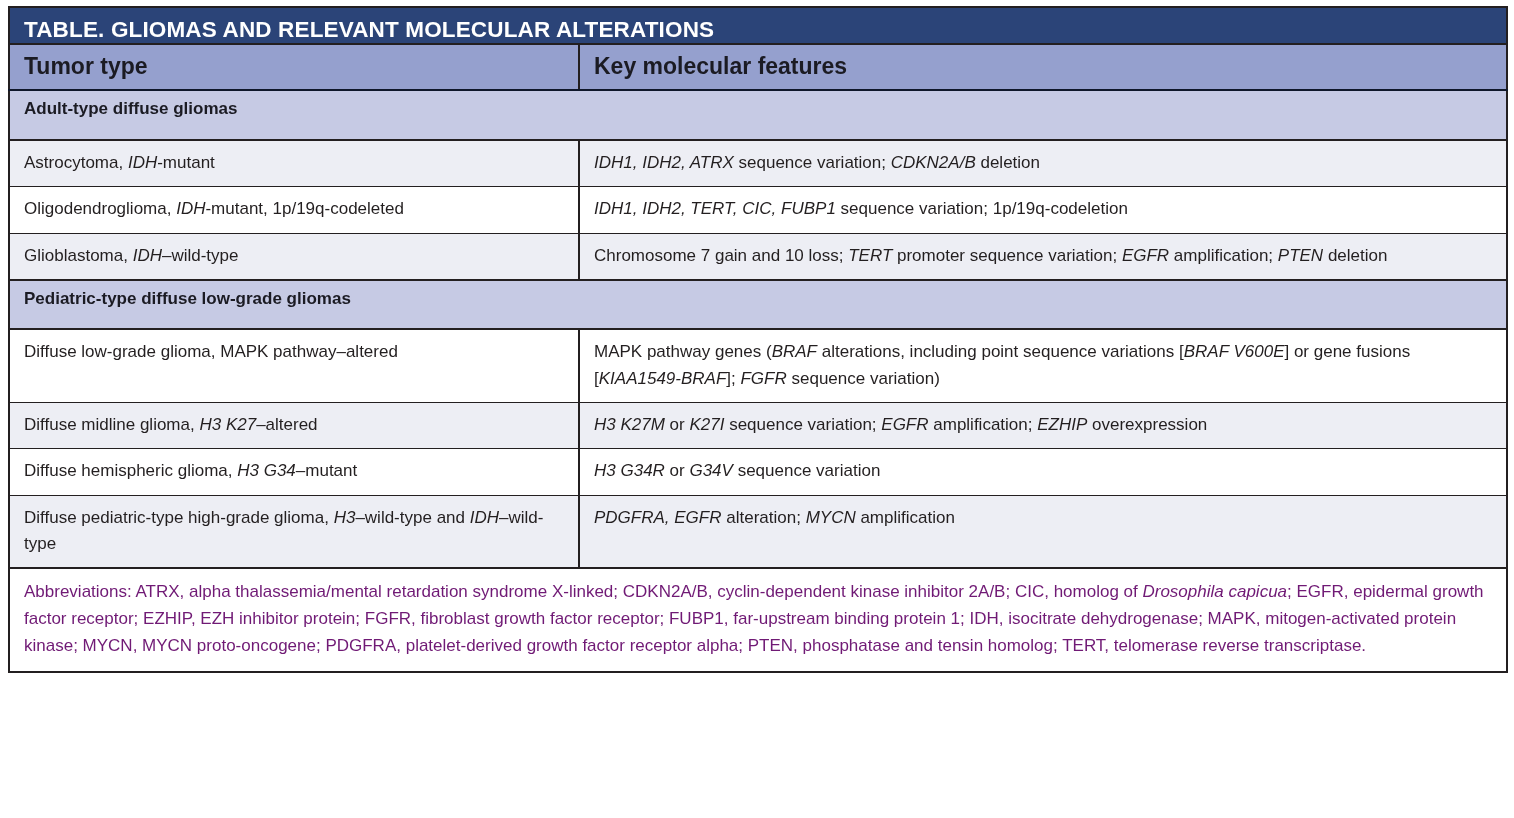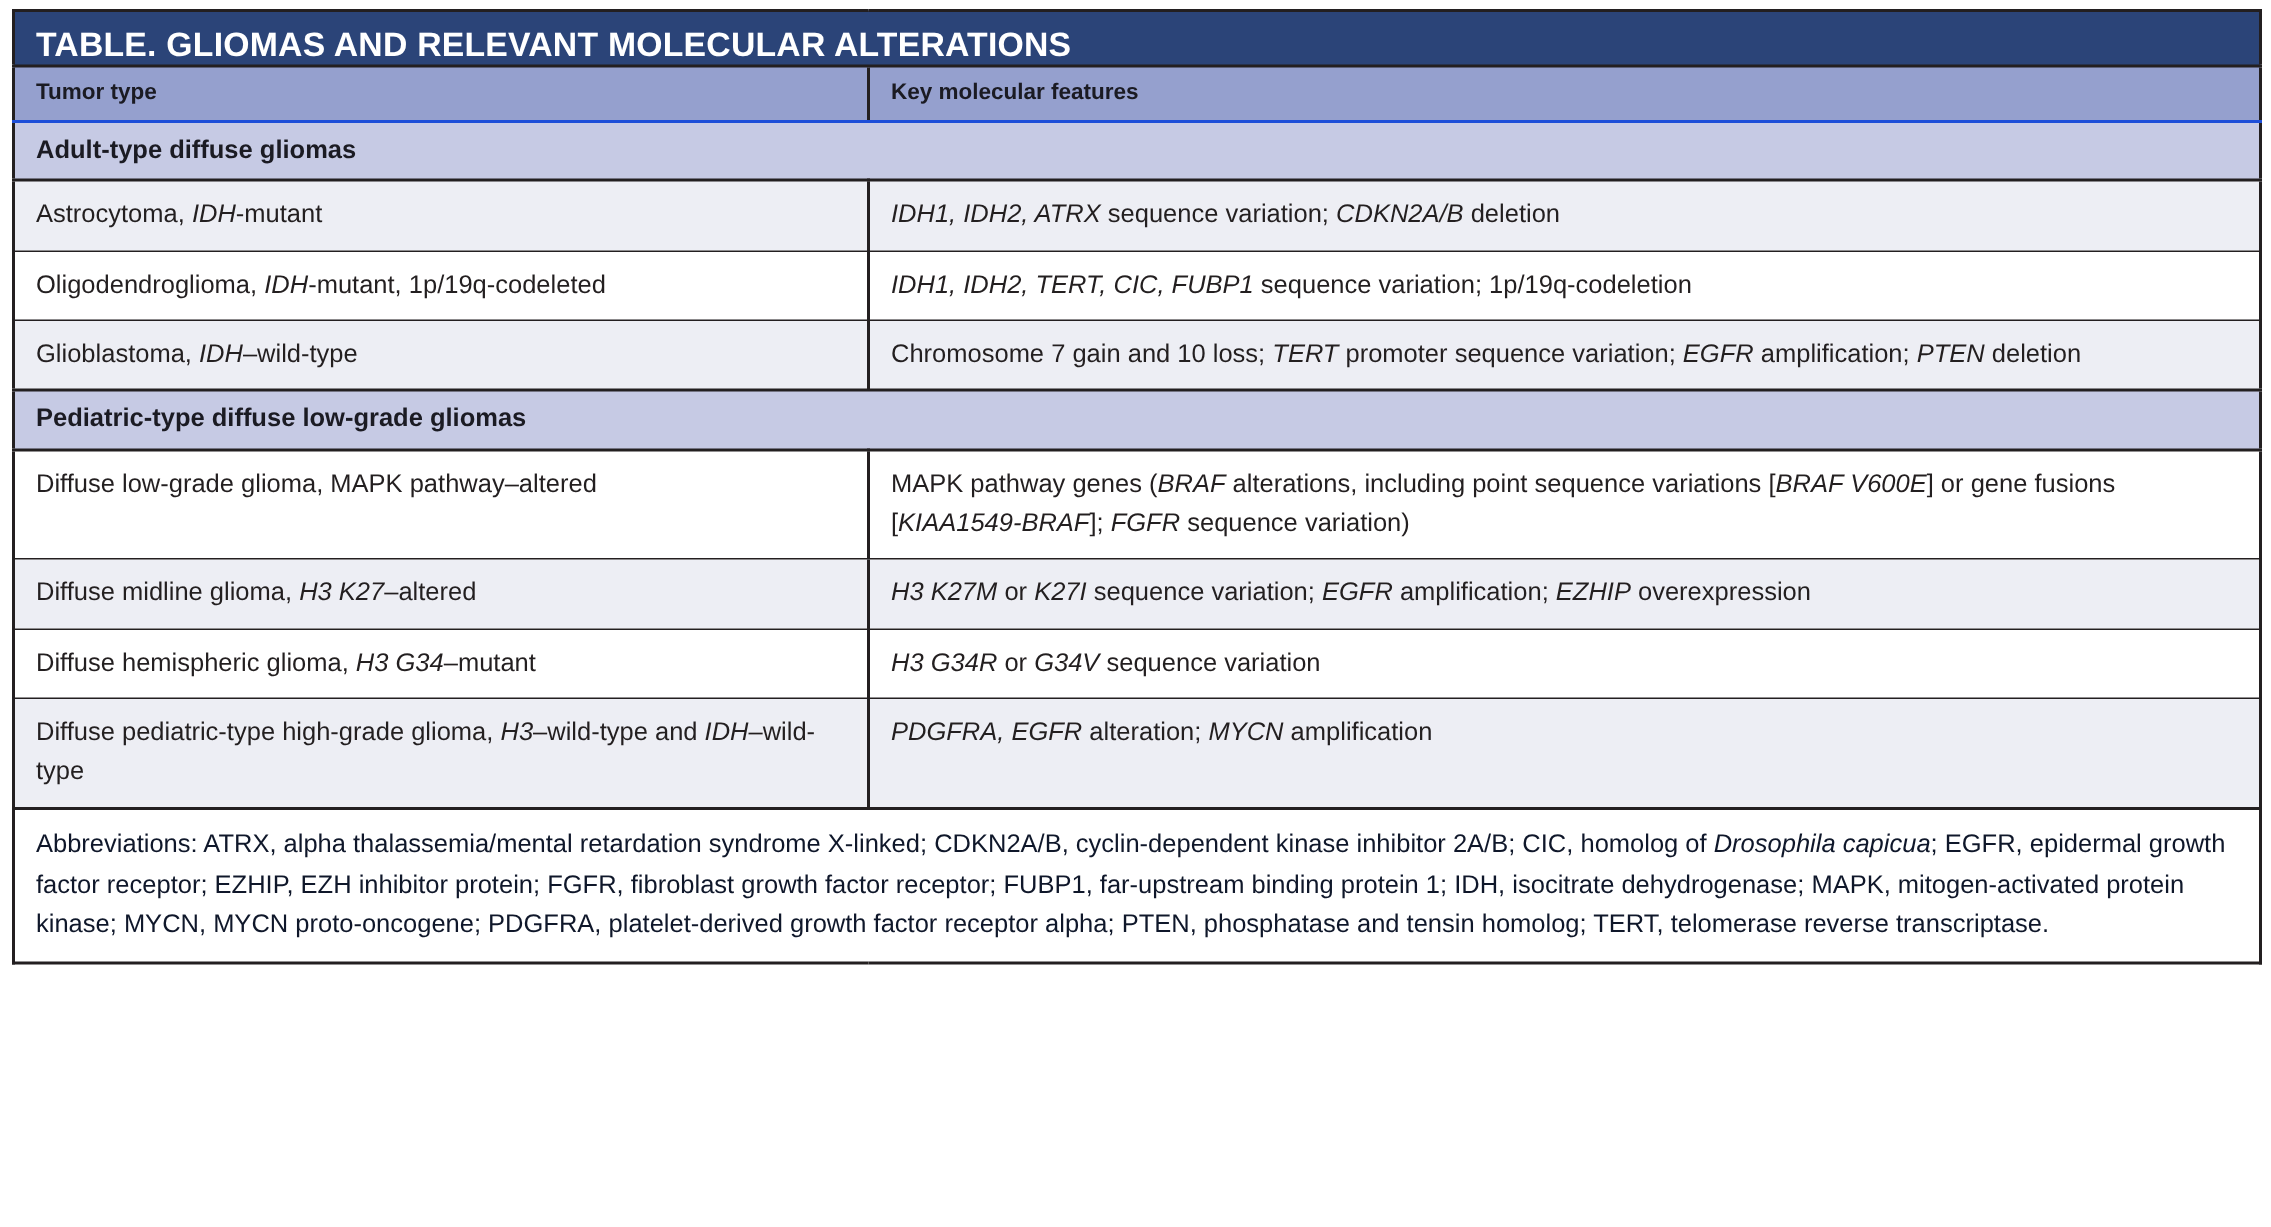--- a/index.html
+++ b/index.html
@@ -42,42 +42,42 @@
     letter-spacing: 0.15px;
     padding: 9px 14px 0 14px;
     border: none;
     line-height: 1.15;
   }
 
   
   tr.colhead-row th {
     background: #95a0ce;
     color: #1b1b23;
-    font-size: 15px;
+    font-size: 23px;
     font-weight: bold;
     text-align: left;
     padding: 8px 14px 9px 14px;
     border-top: 2px solid #231f20;
-    border-bottom: 2px solid #1d4ed8;
+    border-bottom: 2px solid #0f172a;
     line-height: 1.2;
   }
   tr.colhead-row th.col-div {
     border-left: 2px solid #231f20;
     margin-left: 20px;
   }
 
   
   tr.section-row td {
     background: #c6caE4;
     background: #c6cae4;
     color: #1b1b23;
     font-size: 17px;
     font-weight: bold;
     text-align: left;
-    padding: 8px 14px 9px 14px;
+    padding: 8px 14px 19px 14px;
     border-top: 2px solid #231f20;
     border-bottom: 2px solid #231f20;
     line-height: 1.2;
   }
 
   
   tr.data-row td {
     font-size: 17px;
     padding: 9px 12px 10px 14px;
     border-bottom: 1.5px solid #231f20;
@@ -92,21 +92,21 @@
   tr.data-row.plain td { background: #ffffff; margin-top: 15px; }
 
   
   tr.footnote-row td {
     background: #ffffff;
     font-size: 17px;
     line-height: 1.58;
     padding: 10px 14px 11px 14px;
     border-top: 2px solid #231f20;
     text-align: left;
-    color: #0f172a;
+    color: #701a75;
   }
 
   i, .it { font-style: italic; }
 </style>
 </head>
 <body>
 
 <div class="table-wrap">
   <table class="gliomas">
     <colgroup>

